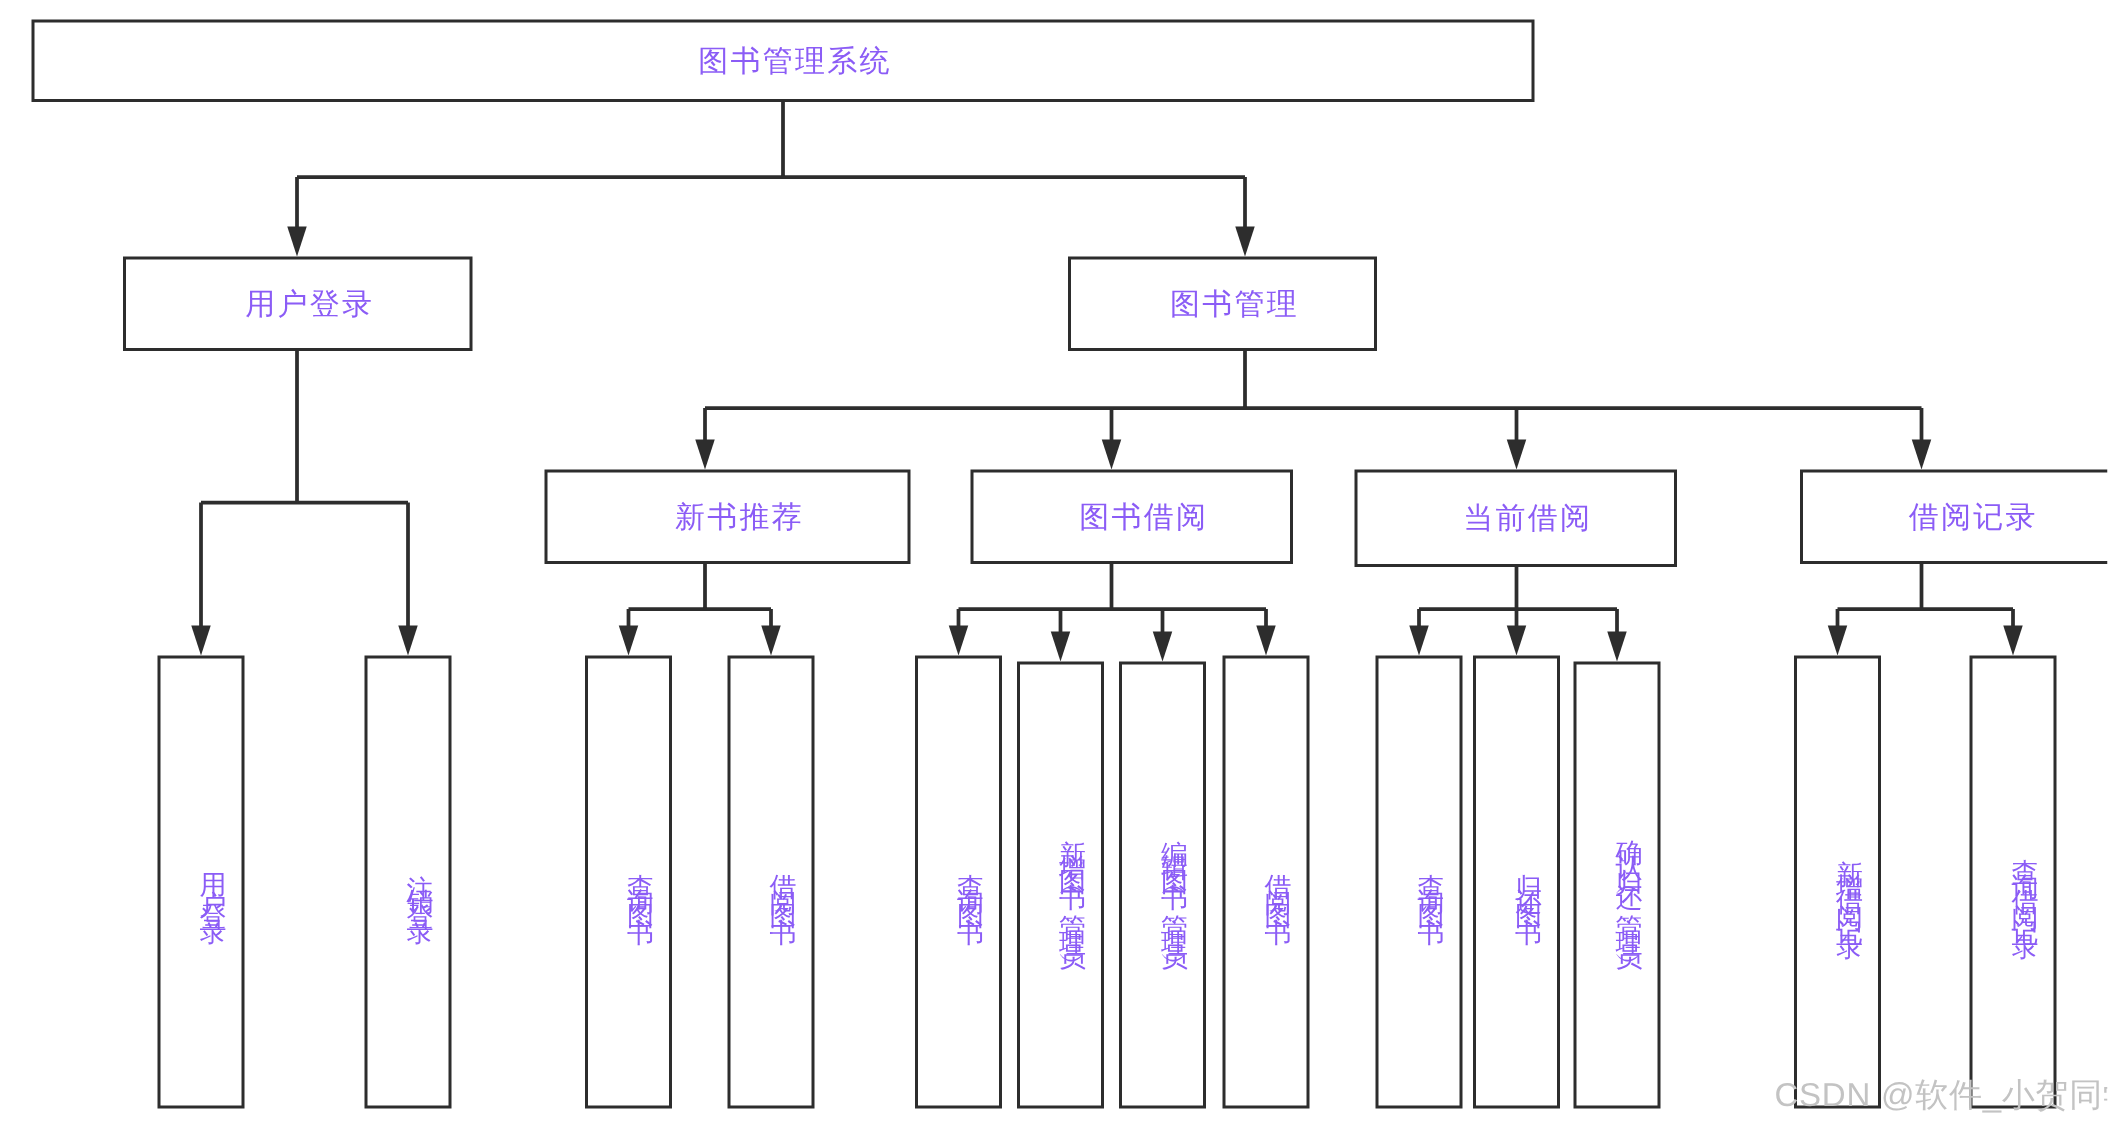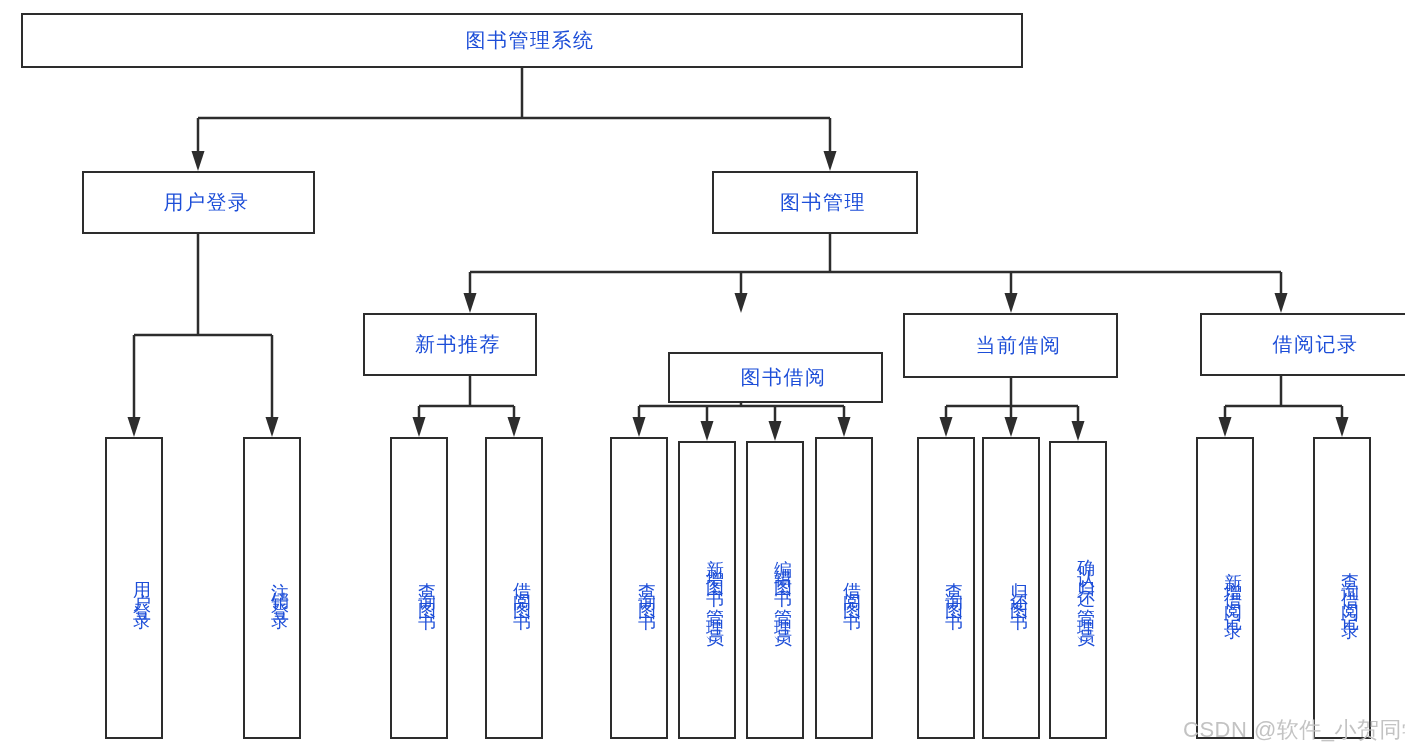--- a/index.html
+++ b/index.html
@@ -5,21 +5,21 @@
   * { margin:0; padding:0; box-sizing:border-box; }
   html,body { background:#ffffff; }
   body { font-family:"Liberation Sans", sans-serif; }
   #stage {
     position:relative; width:1405px; height:747px;
     background:#ffffff; overflow:hidden;
   }
   #connectors { position:absolute; left:0; top:0; }
   .box {
     position:absolute; display:flex; align-items:center; justify-content:center;
-    background:#ffffff; border:2.5px solid #2d2d2d; color:#1d4ed8;
+    background:#ffffff; border:2.5px solid #2d2d2d; color:#8b5cf6;
     font-size:20px; letter-spacing:1.5px; text-align:center; white-space:nowrap;
     z-index:1;
     padding-left:16px;
   }
   .vbox {
     writing-mode:vertical-rl; text-orientation:mixed;
     font-size:18px; letter-spacing:10px;
   }
   #watermark {
     position:absolute; left:1183px; top:715px; z-index:3;
@@ -84,22 +84,22 @@
     <polygon points="1218.5,417 1231.5,417 1225,437" fill="#2d2d2d" stroke="none"></polygon>
     <line x1="1342" y1="406" x2="1342" y2="418"></line>
     <polygon points="1335.5,417 1348.5,417 1342,437" fill="#2d2d2d" stroke="none"></polygon>
   </svg>
 
   <div class="box" style="left:21px; top:13px; width:1002px; height:55px;">图书管理系统</div>
 
   <div class="box" style="left:82px; top:171px; width:233px; height:63px;">用户登录</div>
   <div class="box" style="left:712px; top:171px; width:206px; height:63px;">图书管理</div>
 
-  <div class="box" style="left:363px; top:313px; width:174px; height:63px;">新书推荐</div>
-  <div class="box" style="left:668px; top:313px; width:215px; height:51px;margin-top:39px;">图书借阅</div>
+  <div class="box" style="left:363px; top:313px; width:244px; height:63px;">新书推荐</div>
+  <div class="box" style="left:647px; top:313px; width:215px; height:63px;">图书借阅</div>
   <div class="box" style="left:903px; top:313px; width:215px; height:65px;">当前借阅</div>
   <div class="box" style="left:1174px; top:313px; width:215px; height:63px;margin-left:26px;">借阅记录</div>
 
   <div class="box vbox" style="left:105px; top:437px; width:58px; height:302px;">用户登录</div>
   <div class="box vbox" style="left:243px; top:437px; width:58px; height:302px;">注销登录</div>
 
   <div class="box vbox" style="left:390px; top:437px; width:58px; height:302px;">查询图书</div>
   <div class="box vbox" style="left:485px; top:437px; width:58px; height:302px;">借阅图书</div>
 
   <div class="box vbox" style="left:610px; top:437px; width:58px; height:302px;">查询图书</div>

